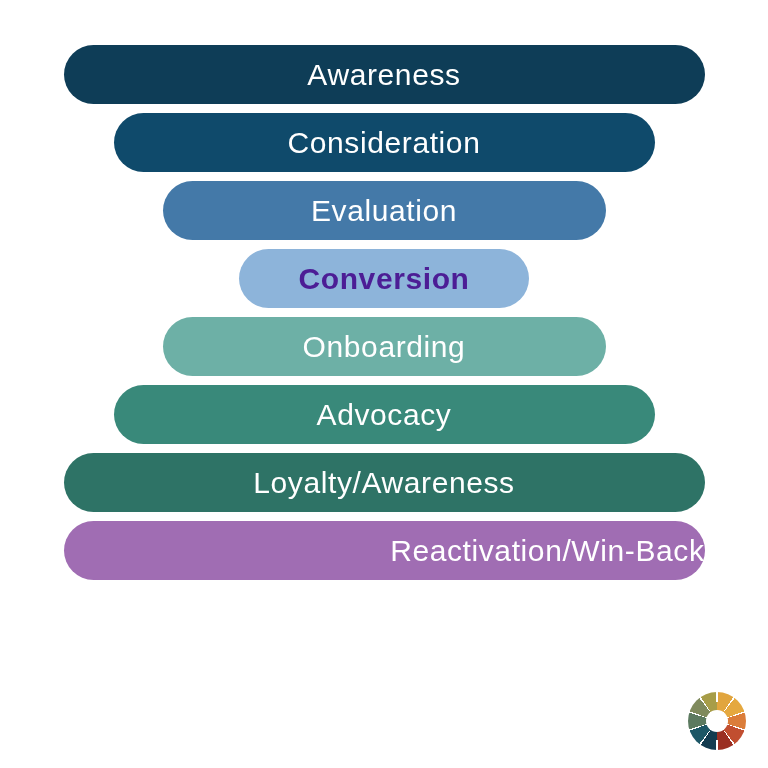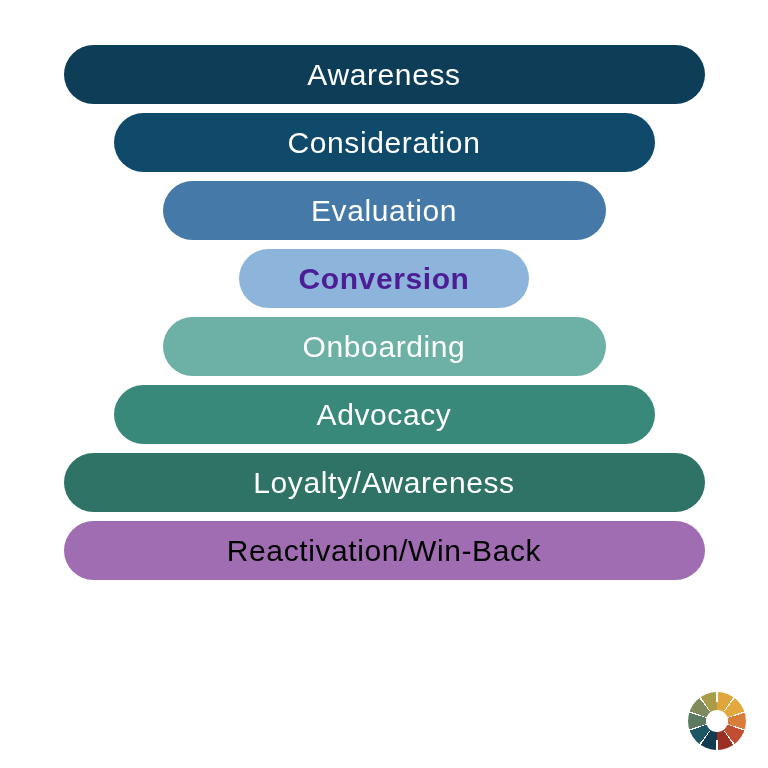--- a/index.html
+++ b/index.html
@@ -75,21 +75,21 @@
     </div>
     <div class="stage" style="background: rgb(109, 176, 166); color: rgb(255, 255, 255); width: 443px;">
       <span>Onboarding</span>
     </div>
     <div class="stage" style="background: rgb(57, 137, 122); color: rgb(255, 255, 255); width: 541px;">
       <span>Advocacy</span>
     </div>
     <div class="stage" style="background: rgb(46, 115, 102); color: rgb(255, 255, 255); width: 641px;">
       <span>Loyalty/Awareness</span>
     </div>
-    <div class="stage" style="background: rgb(160, 109, 179); color: #000000; width: 641px;">
+    <div class="stage" style="background: rgb(160, 109, 179); color: #ffffff; width: 641px; justify-content: flex-end;">
       <span>Reactivation/Win-Back</span>
     </div>
   </div>
 
   <div class="logo" id="logo" style="background: conic-gradient(rgb(255, 255, 255) 0deg, rgb(255, 255, 255) 1.5deg, rgb(225, 165, 62) 1.5deg, rgb(225, 165, 62) 34.5deg, rgb(255, 255, 255) 34.5deg, rgb(255, 255, 255) 36deg, rgb(255, 255, 255) 36deg, rgb(255, 255, 255) 37.5deg, rgb(229, 168, 63) 37.5deg, rgb(229, 168, 63) 70.5deg, rgb(255, 255, 255) 70.5deg, rgb(255, 255, 255) 72deg, rgb(255, 255, 255) 72deg, rgb(255, 255, 255) 73.5deg, rgb(219, 125, 58) 73.5deg, rgb(219, 125, 58) 106.5deg, rgb(255, 255, 255) 106.5deg, rgb(255, 255, 255) 108deg, rgb(255, 255, 255) 108deg, rgb(255, 255, 255) 109.5deg, rgb(193, 78, 48) 109.5deg, rgb(193, 78, 48) 142.5deg, rgb(255, 255, 255) 142.5deg, rgb(255, 255, 255) 144deg, rgb(255, 255, 255) 144deg, rgb(255, 255, 255) 145.5deg, rgb(155, 47, 35) 145.5deg, rgb(155, 47, 35) 178.5deg, rgb(255, 255, 255) 178.5deg, rgb(255, 255, 255) 180deg, rgb(255, 255, 255) 180deg, rgb(255, 255, 255) 181.5deg, rgb(20, 60, 80) 181.5deg, rgb(20, 60, 80) 214.5deg, rgb(255, 255, 255) 214.5deg, rgb(255, 255, 255) 216deg, rgb(255, 255, 255) 216deg, rgb(255, 255, 255) 217.5deg, rgb(29, 87, 102) 217.5deg, rgb(29, 87, 102) 250.5deg, rgb(255, 255, 255) 250.5deg, rgb(255, 255, 255) 252deg, rgb(255, 255, 255) 252deg, rgb(255, 255, 255) 253.5deg, rgb(92, 122, 96) 253.5deg, rgb(92, 122, 96) 286.5deg, rgb(255, 255, 255) 286.5deg, rgb(255, 255, 255) 288deg, rgb(255, 255, 255) 288deg, rgb(255, 255, 255) 289.5deg, rgb(127, 138, 93) 289.5deg, rgb(127, 138, 93) 322.5deg, rgb(255, 255, 255) 322.5deg, rgb(255, 255, 255) 324deg, rgb(255, 255, 255) 324deg, rgb(255, 255, 255) 325.5deg, rgb(167, 157, 72) 325.5deg, rgb(167, 157, 72) 358.5deg, rgb(255, 255, 255) 358.5deg, rgb(255, 255, 255) 360deg);">
     <div class="logo-hole"></div>
   </div>
 </div>
 
 </body></html>

